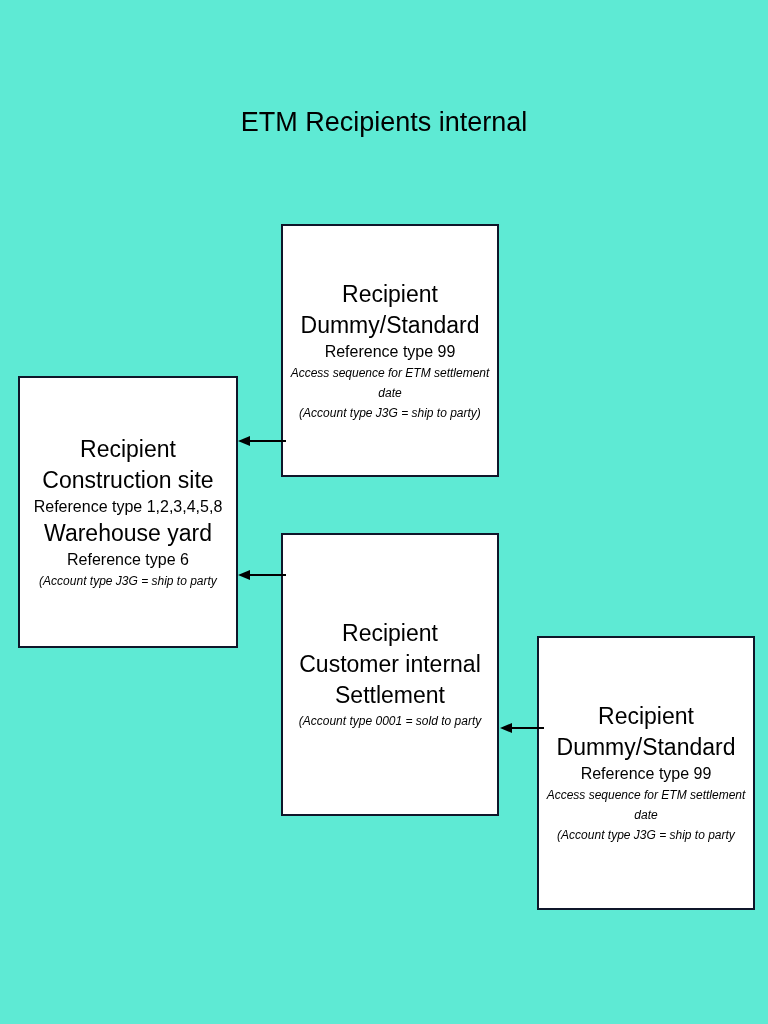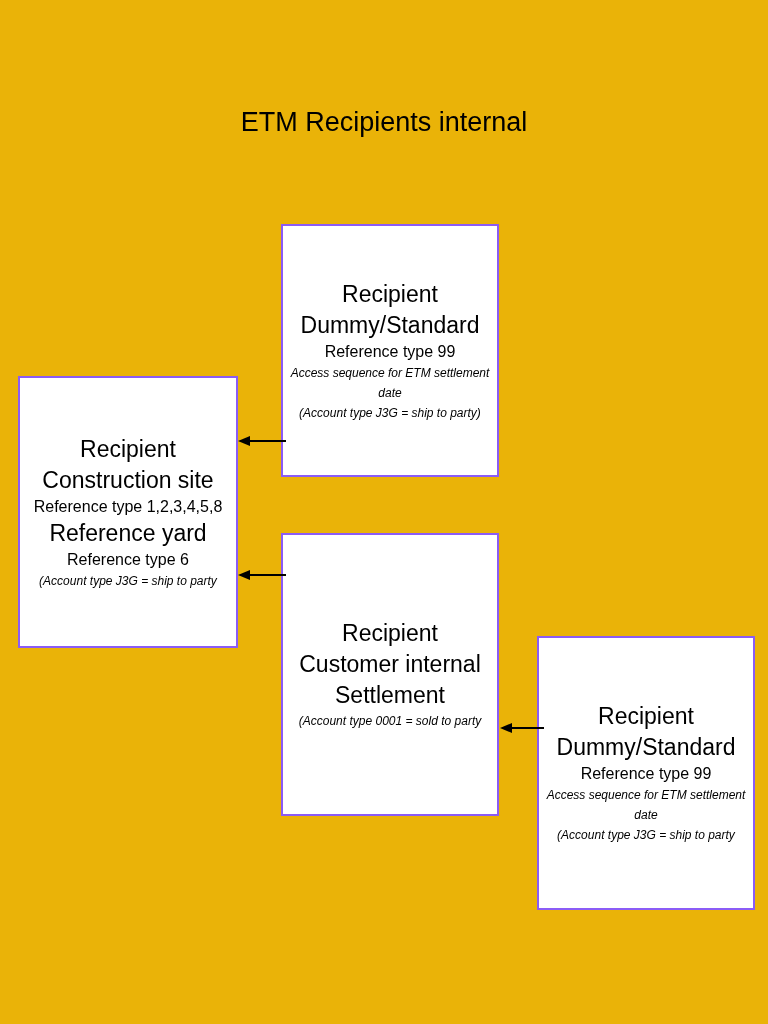--- a/index.html
+++ b/index.html
@@ -9,21 +9,21 @@
     background: #ffffff;
   }
   body {
     font-family: "Liberation Sans", sans-serif;
     color: #000000;
   }
   #canvas {
     position: relative;
     width: 768px;
     height: 1024px;
-    background: #eab308;
+    background: #5eead4;
     overflow: hidden;
   }
 
   
   .diagram-title {
     position: absolute;
     left: 0;
     top: 106px;
     width: 768px;
     text-align: center;
@@ -31,21 +31,21 @@
     line-height: 32px;
     font-weight: 400;
     letter-spacing: 0px;
     white-space: nowrap;
   }
 
   
   .node-box {
     position: absolute;
     box-sizing: border-box;
-    border: 2px solid #8b5cf6;
+    border: 2px solid #0f172a;
     background: #ffffff;
     display: flex;
     flex-direction: column;
     align-items: center;
     justify-content: center;
     padding: 0 6px;
   }
   .node-line {
     display: block;
     width: 100%;
@@ -104,21 +104,21 @@
     <span class="node-line line-sub">Dummy/Standard</span>
     <span class="node-line line-ref">Reference type 99</span>
     <span class="node-line line-note">Access sequence for ETM settlement date</span>
     <span class="node-line line-paren">(Account type J3G = ship to party)</span>
   </div>
 
   <div class="node-box" style="left:18px; top:376px; width:220px; height:272px;">
     <span class="node-line line-title">Recipient</span>
     <span class="node-line line-sub">Construction site</span>
     <span class="node-line line-ref">Reference type 1,2,3,4,5,8</span>
-    <span class="node-line line-sub">Reference yard</span>
+    <span class="node-line line-sub">Warehouse yard</span>
     <span class="node-line line-ref">Reference type 6</span>
     <span class="node-line line-paren">(Account type J3G = ship to party</span>
   </div>
 
   <div class="node-box" style="left:281px; top:533px; width:218px; height:283px;">
     <span class="node-line line-title">Recipient</span>
     <span class="node-line line-sub">Customer internal Settlement</span>
     <span class="node-line line-paren">(Account type 0001 = sold to party</span>
   </div>
 

